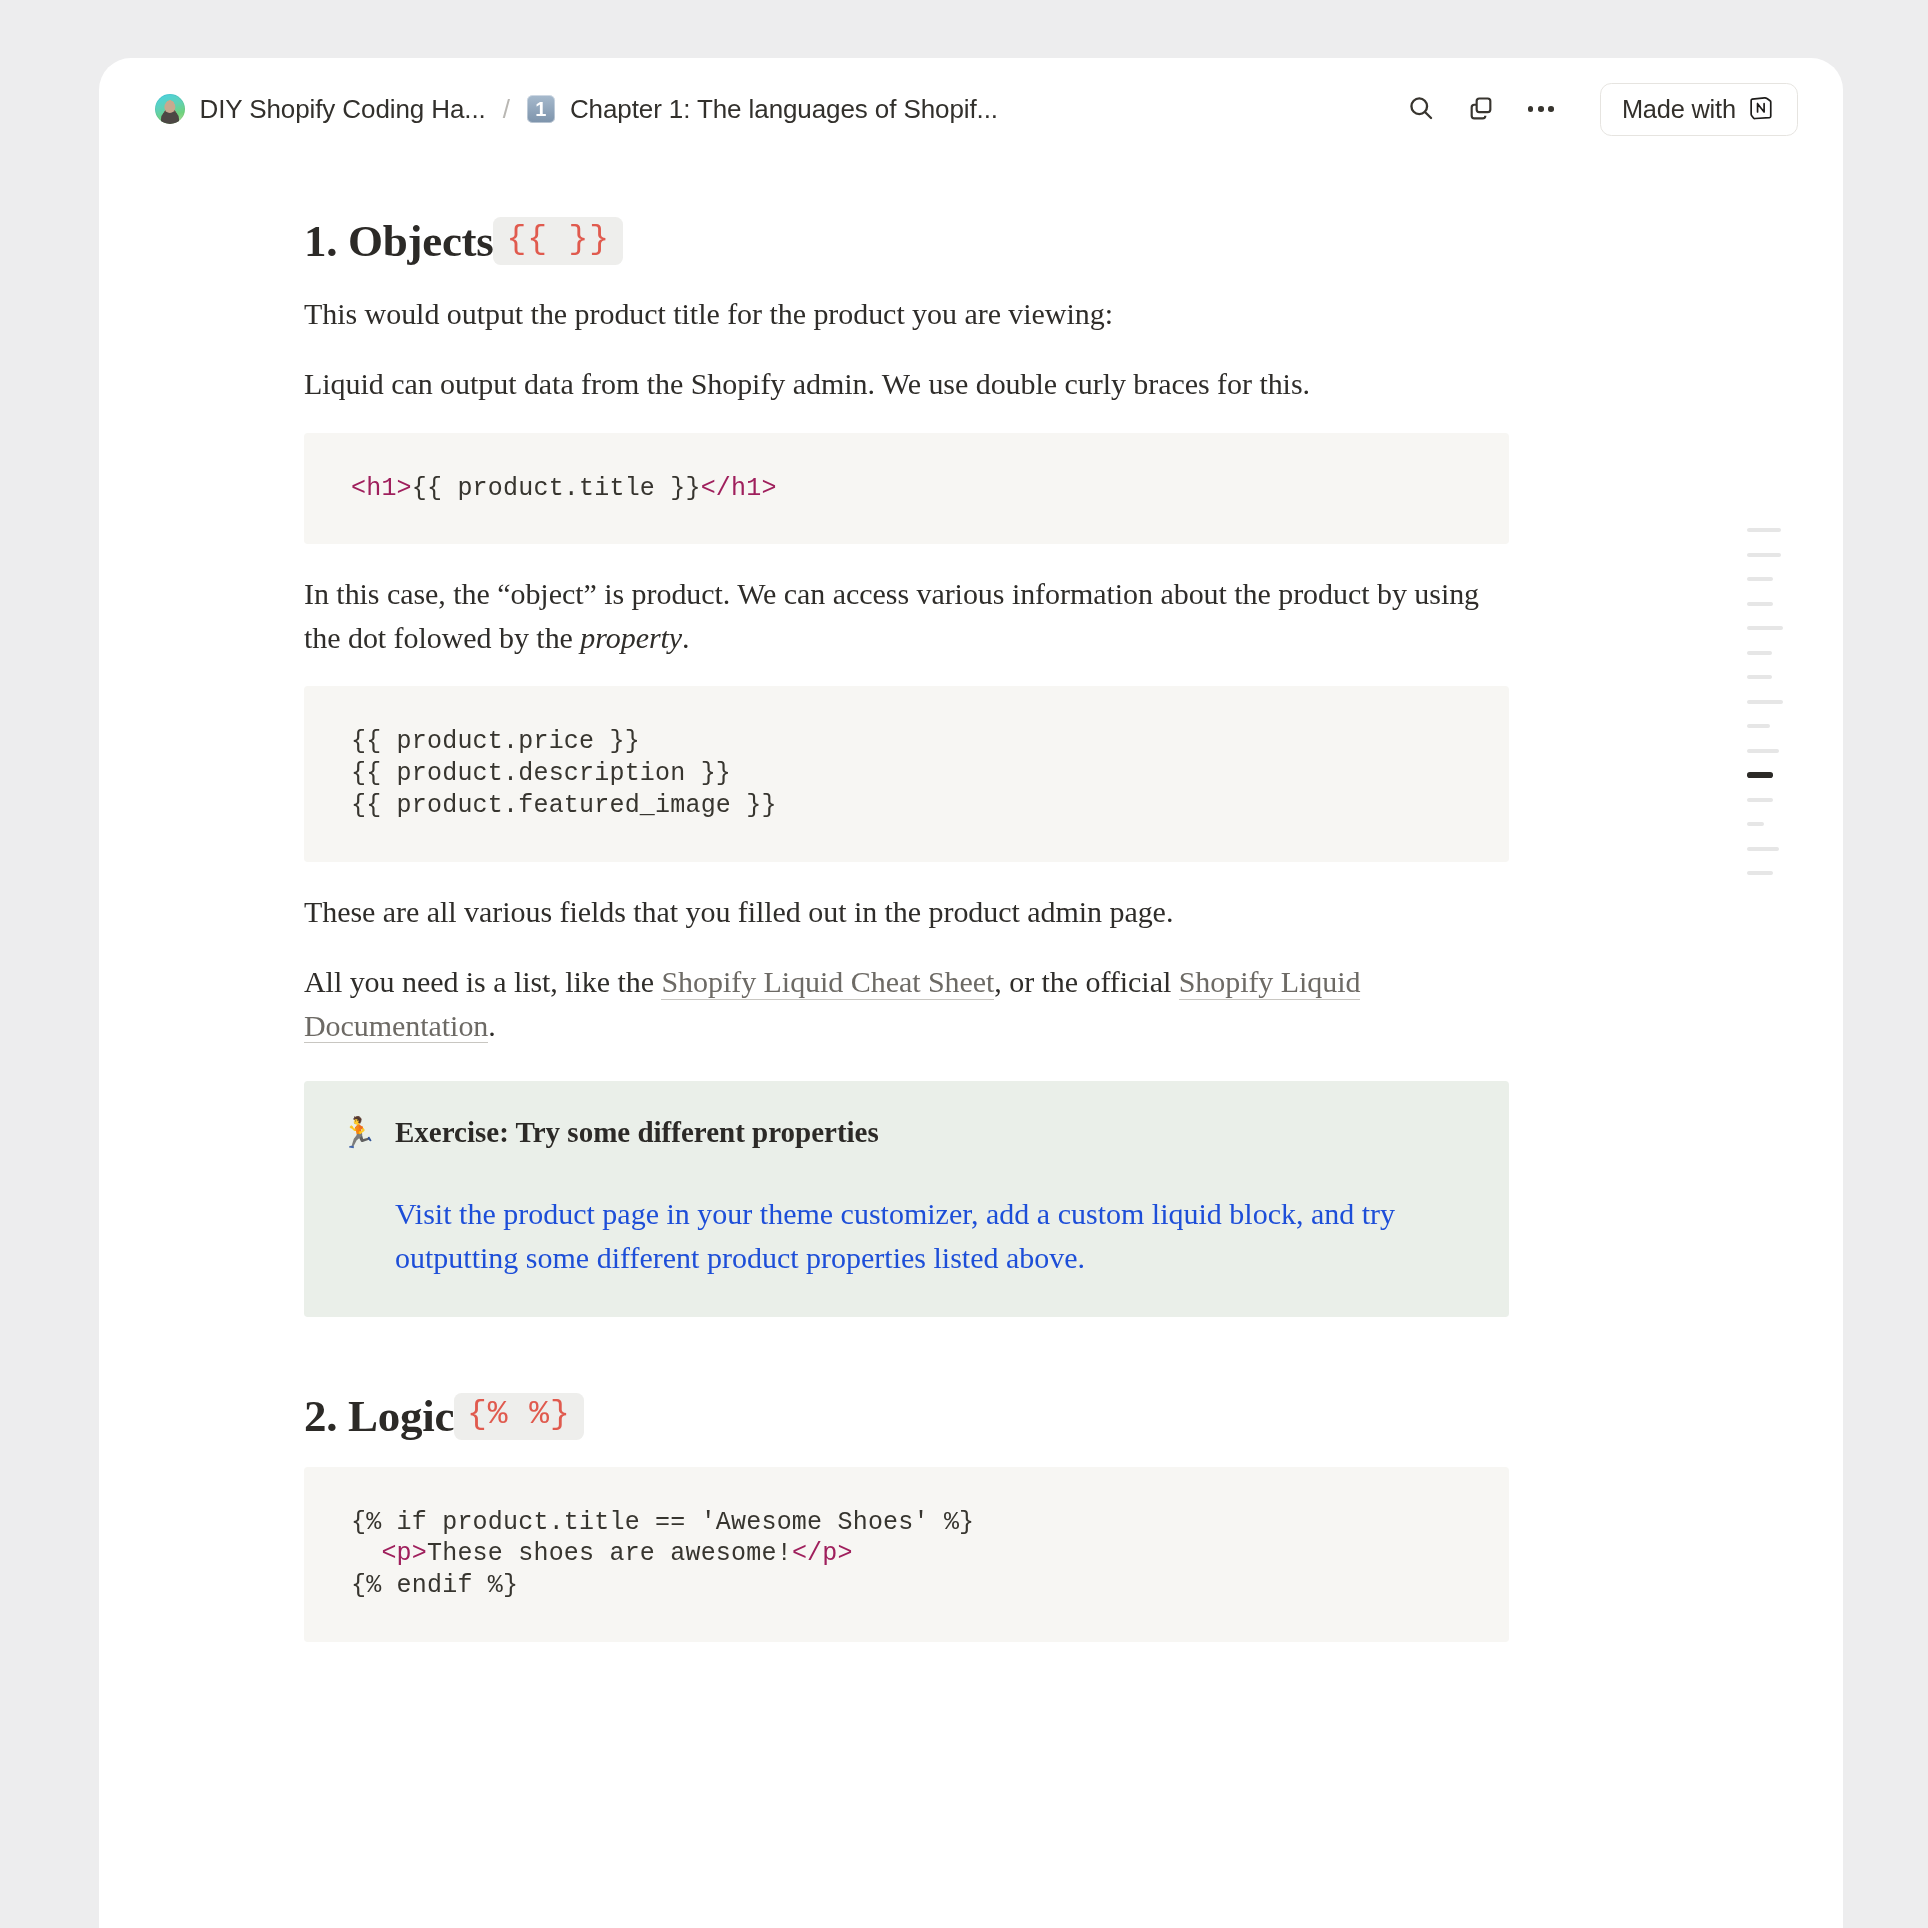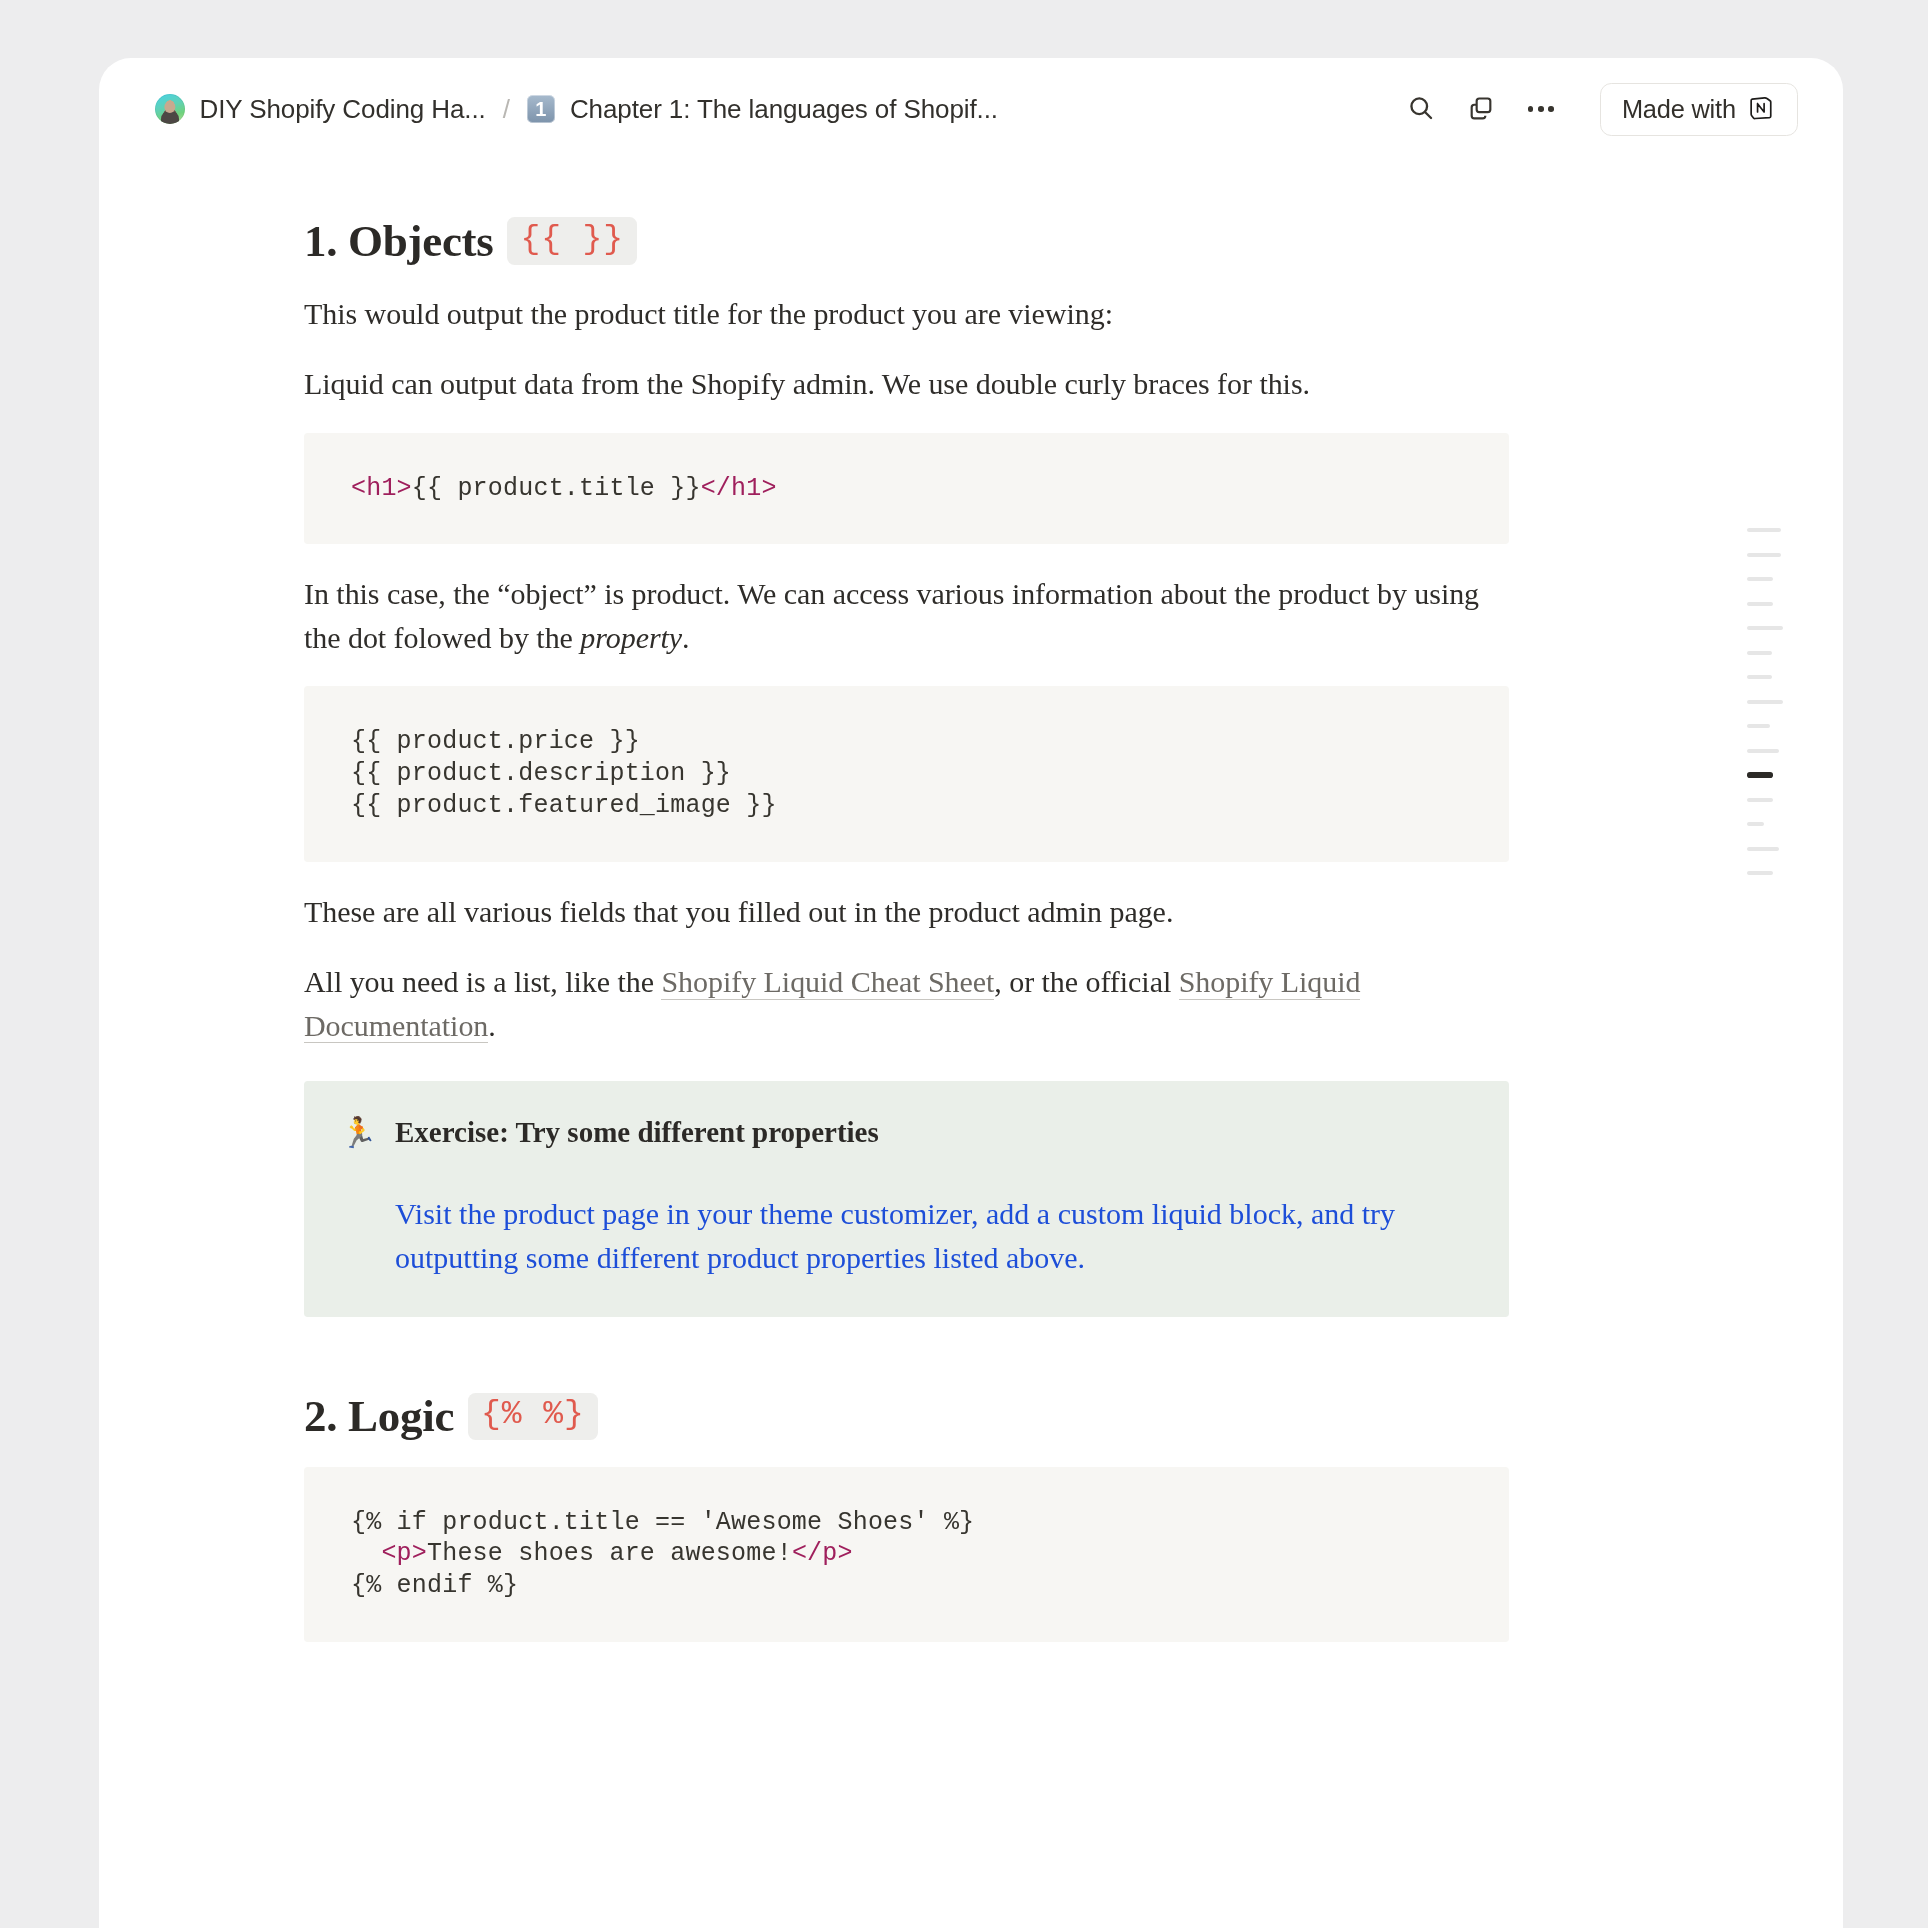--- a/index.html
+++ b/index.html
@@ -175,21 +175,20 @@
   }
 
   h2.section-title {
     font-family: "Liberation Serif", serif;
     font-size: 45px;
     font-weight: 700;
     color: #2c2a27;
     letter-spacing: -0.3px;
     display: flex;
     align-items: center;
-    gap: 14px;
     margin-bottom: 24.5px;
   }
 
   .inline-code {
     font-family: "Liberation Mono", monospace;
     font-size: 33px;
     color: #e05a4e;
     background: #eeeeec;
     border-radius: 7.5px;
     padding: 5.6px 13px 8.5px;

